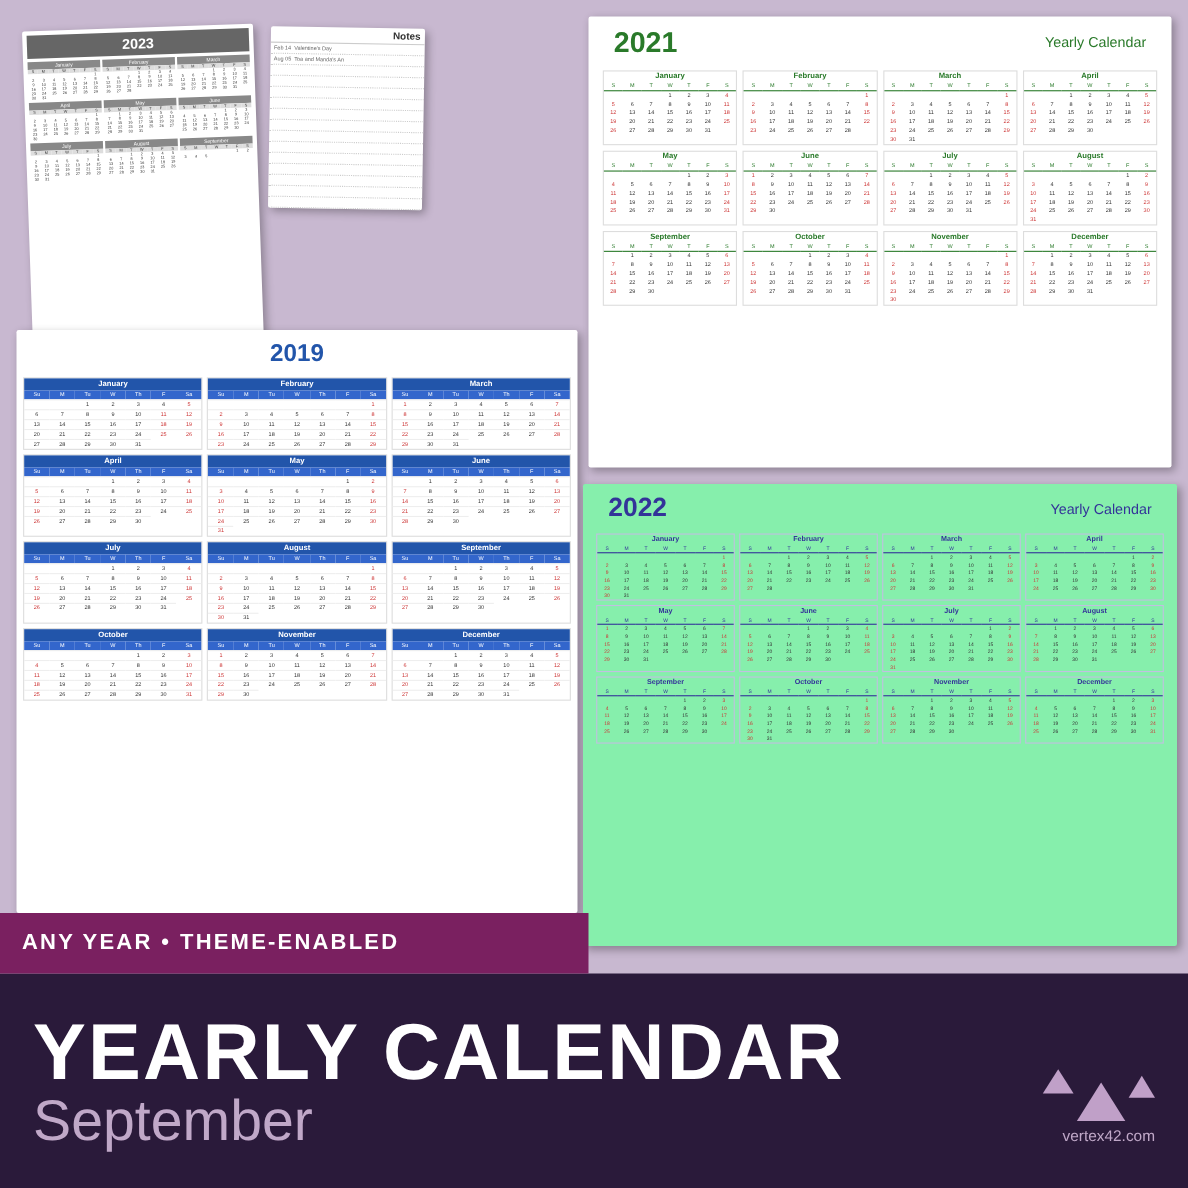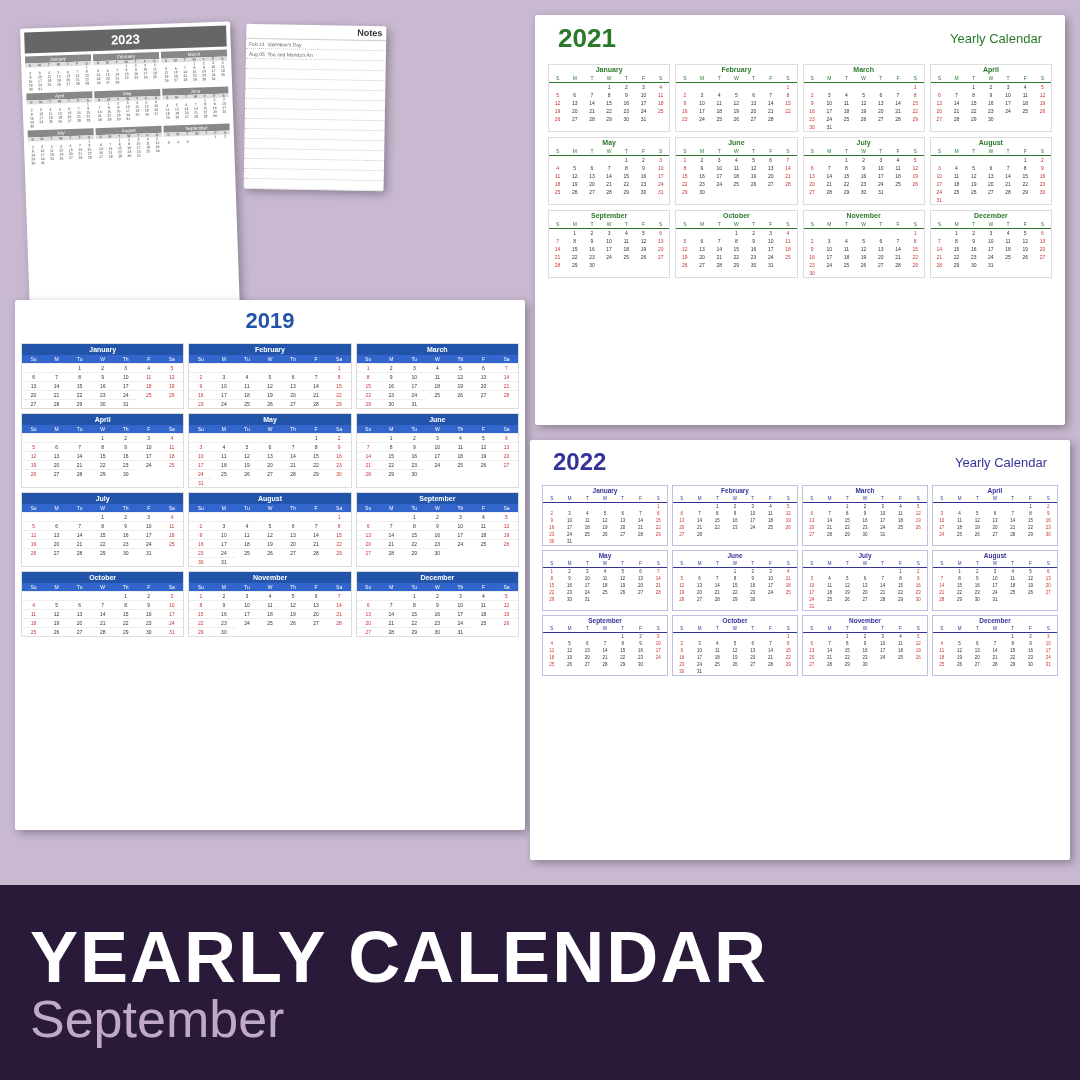--- a/index.html
+++ b/index.html
@@ -237,21 +237,21 @@
 
     
     .sheet-2022 {
       position: absolute;
       top: 440px;
       right: 10px;
       width: 540px;
       min-height: 420px;
       z-index: 5;
       padding: 8px;
-      background: #ffffff;
+      background: #86efac;
     }
 
     .year-title-2022 {
       font-size: 24px;
       font-weight: bold;
       color: #333399;
       text-align: left;
       padding-left: 10px;
     }
 
@@ -2471,19 +2471,40 @@
             <div class="day-cell-purple">27</div>
             <div class="day-cell-purple">28</div>
             <div class="day-cell-purple">29</div>
             <div class="day-cell-purple">30</div>
             <div class="day-cell-purple weekend">31</div>
           </div>
         </div>
       </div>
   </div>
 
+  <div class="banner-area">
+    <span class="banner-text">ANY YEAR</span>
+    <span class="banner-text banner-dot">•</span>
+    <span class="banner-text">THEME-ENABLED</span>
+  </div>
 
   <div class="footer-area">
     <div class="footer-title">YEARLY CALENDAR</div>
     <div class="footer-subtitle">September</div>
+    <div class="footer-logo">
+      <div class="footer-logo-icon">
+        <div class="logo-triangles">
+          <div style="display:flex; flex-direction:column; gap:4px; align-items:center;">
+            <div style="width:0;height:0;border-left:14px solid transparent;border-right:14px solid transparent;border-bottom:22px solid #c0a0c8;"></div>
+          </div>
+          <div style="display:flex; flex-direction:column; gap:4px; align-items:center; margin-top:12px;">
+            <div style="width:0;height:0;border-left:22px solid transparent;border-right:22px solid transparent;border-bottom:35px solid #c0a0c8;"></div>
+          </div>
+          <div style="display:flex; flex-direction:column; gap:4px; align-items:center;">
+            <div style="width:0;height:0;border-left:12px solid transparent;border-right:12px solid transparent;border-bottom:20px solid #c0a0c8; margin-top:6px;"></div>
+          </div>
+        </div>
+      </div>
+      <div class="footer-website">vertex42.com</div>
+    </div>
   </div>
 
 </div>
 
 </body></html>

